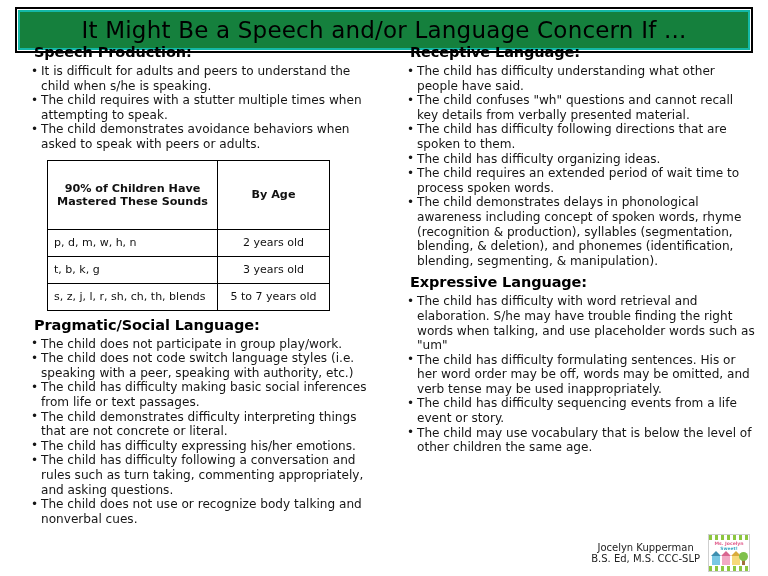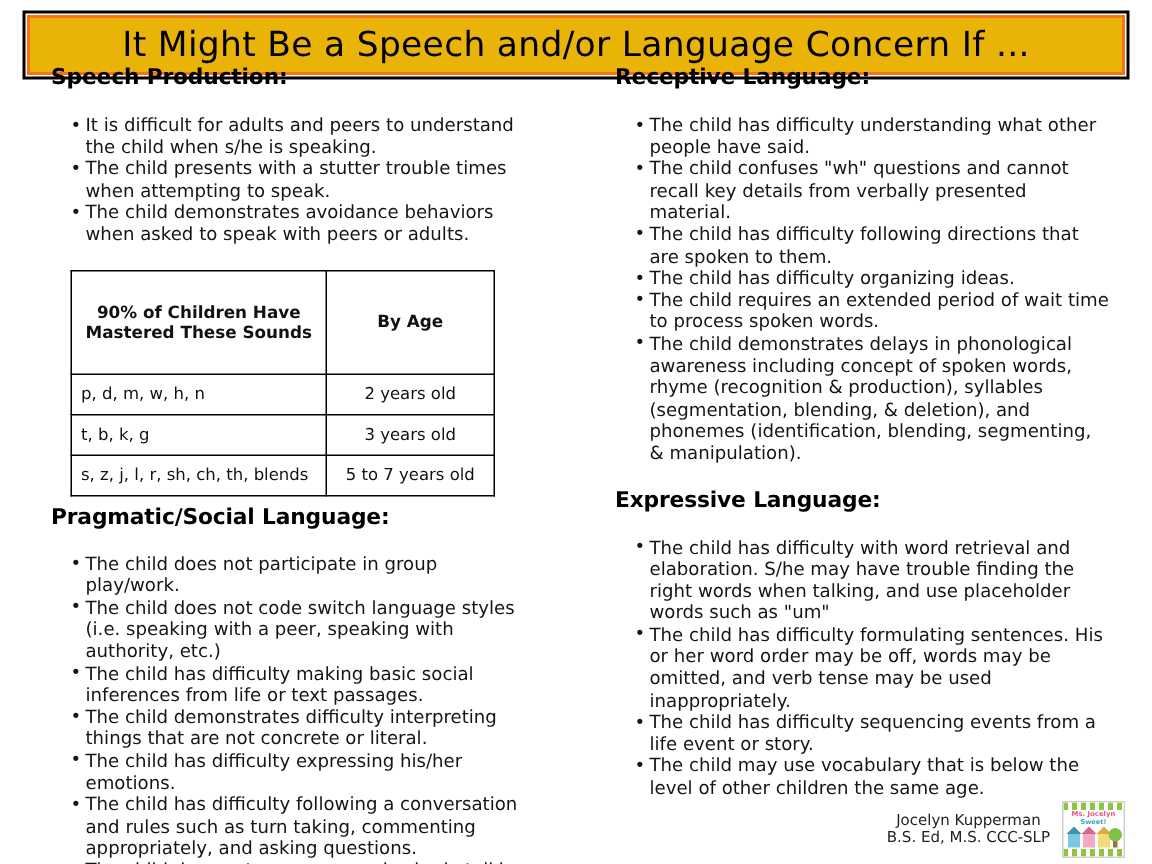--- a/index.html
+++ b/index.html
@@ -16,27 +16,27 @@
     position: relative;
   }
 
   
   #title-banner {
     position: absolute;
     left: 18px;
     top: 10px;
     width: 732px;
     height: 40px;
-    border: 2px solid #f97316;
+    border: 2px solid #14b8a6;
     box-sizing: border-box;
     box-shadow: 0 0 0 1px #ffffff, 0 0 0 3px #000000;
     display: flex;
     align-items: center;
     justify-content: center;
-    background: #eab308;
+    background: #15803d;
   }
   #title-text {
     font-family: "DejaVu Sans", sans-serif;
     font-size: 23px;
     font-weight: 400;
     letter-spacing: 0.2px;
     white-space: nowrap;
     color: #000;
   }
 
@@ -55,21 +55,21 @@
     font-size: 14.5px;
     font-weight: bold;
     color: #000;
     margin: 0 0 4px 4px;
     letter-spacing: -0.1px;
   }
   #pragmatic-heading, #expressive-heading { margin-top: 6px; }
 
   ul.bullets {
     list-style: none;
-    margin: 16px;
+    margin: 0;
     padding: 0;
   }
   ul.bullets li {
     font-size: 12.1px;
     line-height: 14.6px;
     color: #151515;
     margin: 0 0 0 0;
     padding: 0 0 0 11px;
     position: relative;
     text-indent: 0;
@@ -218,21 +218,21 @@
 <div id="title-banner">
   <div id="title-text">It Might Be a Speech and/or Language Concern If ...</div>
 </div>
 
 <div class="column" id="left-column">
 
   <div class="section">
     <div class="section-heading">Speech Production:</div>
     <ul class="bullets">
       <li>It is difficult for adults and peers to understand the child when s/he is speaking.</li>
-      <li>The child presents with a stutter trouble times when attempting to speak.</li>
+      <li>The child requires with a stutter multiple times when attempting to speak.</li>
       <li>The child demonstrates avoidance behaviors when asked to speak with peers or adults.</li>
     </ul>
   </div>
 
   <div id="sounds-table-wrap">
     <table id="sounds-table">
       <colgroup>
         <col class="col-sounds">
         <col class="col-age">
       </colgroup>

